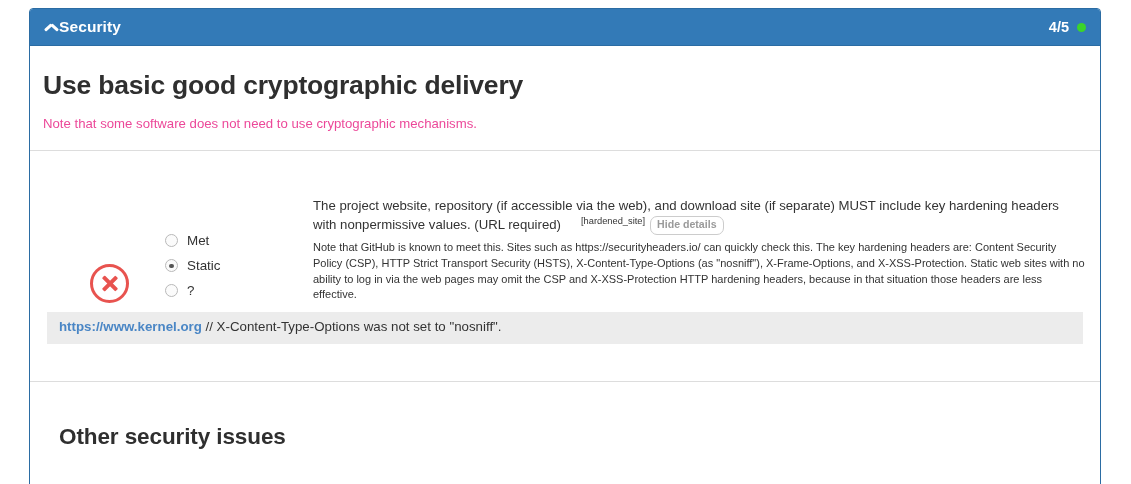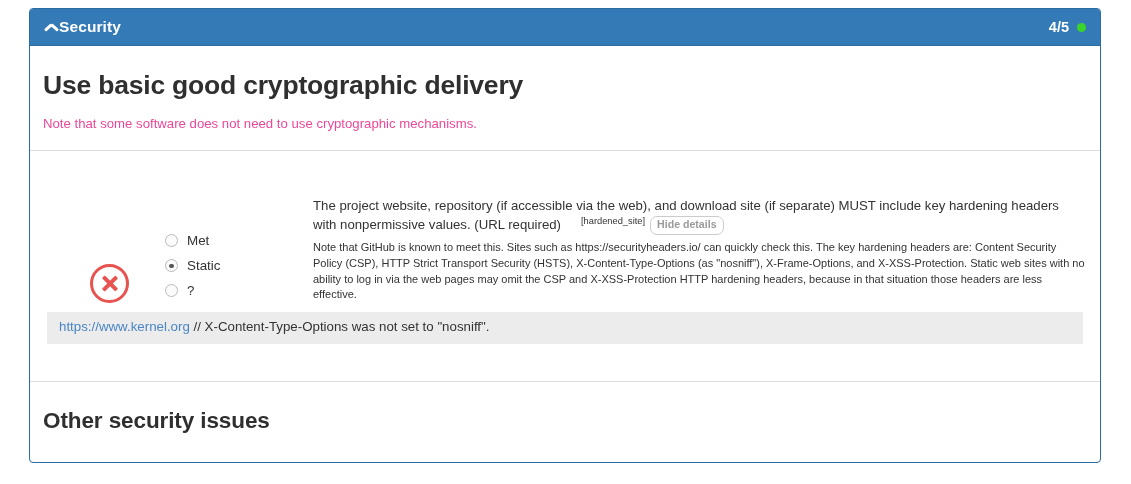--- a/index.html
+++ b/index.html
@@ -215,29 +215,29 @@
   .justification {
     margin: 9px 4px 0 4px;
     background: #ececec;
     padding: 6px 12px 7px 12px;
     font-size: 13.3px;
     color: #333333;
     line-height: 1.4;
   }
   .justification a.just-url {
     color: #4a86c5;
-    font-weight: normal;
+    font-weight: bold;
     text-decoration: none;
   }
   .just-rest { color: #333333; text-align: center; }
 
   .mitm-tail { height: 37px; }
 
   h2.other-title {
-    margin: 0;
+    margin: 16px;
     font-size: 22.5px;
     font-weight: bold;
     color: #2f2f2f;
     letter-spacing: -0.1px;
   }
 </style>
 </head>
 <body>
 
 <div id="root">

